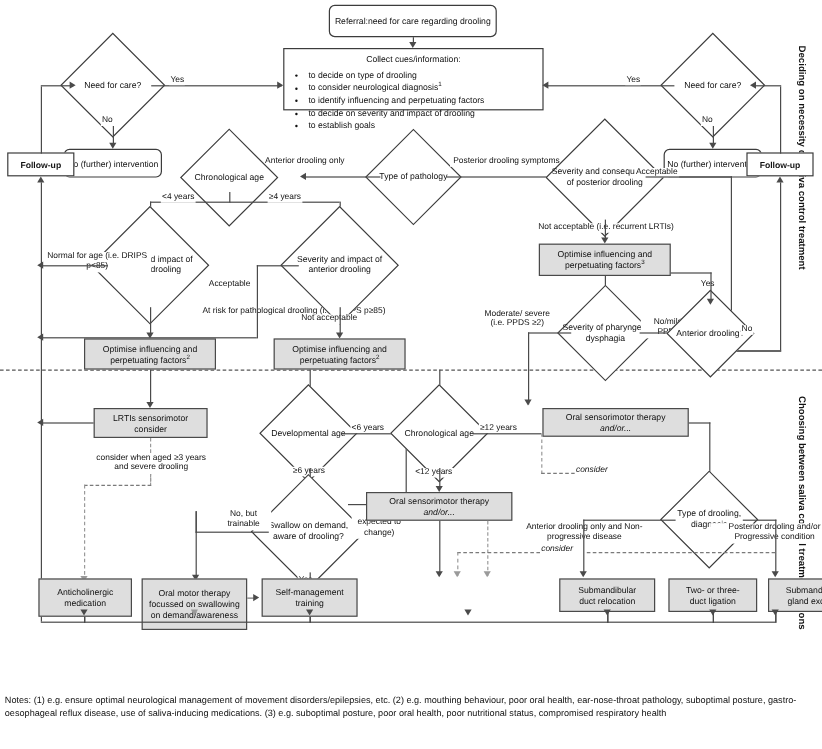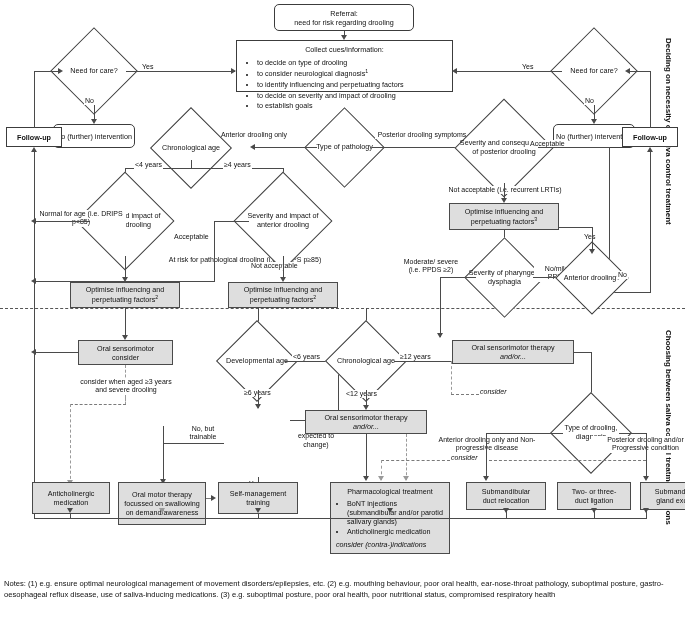--- a/index.html
+++ b/index.html
@@ -64,23 +64,23 @@
 </head>
 <body>
 
 <div id="page">
 
   <div class="divider" style="top:308px;"></div>
 
   <div class="sidecap" style="left:673px;top:38px;">Deciding on necessity of saliva control treatment</div>
   <div class="sidecap" style="left:673px;top:330px;">Choosing between saliva control treatment options</div>
 
-  <div class="node box rounded" style="left:274px;top:4px;width:140px;height:27px;flex-direction:column;">
+  <div class="node box rounded" style="left:274px;top:4px;width:140px;height:27px;flex-direction:row;">
     <span>Referral:</span>
-    <span>need for risk regarding drooling</span>
+    <span>need for care regarding drooling</span>
   </div>
   <div class="ln lnv" style="left:344px;top:31px;height:7px;"></div>
   <div class="arw dn" style="left:341px;top:35px;"></div>
 
   <div class="cues" style="left:236px;top:40px;width:217px;height:52px;">
     <div class="hd">Collect cues/information:</div>
     <ul>
       <li>to decide on type of drooling</li>
       <li>to consider neurological diagnosis<sup>1</sup></li>
       <li>to identify influencing and perpetuating factors</li>
@@ -266,21 +266,21 @@
   </div>
   <div class="elab" style="left:583px;top:233px;">Yes</div>
   <div class="ln lnv" style="left:592px;top:227px;height:25px;"></div>
   <div class="arw dn" style="left:589px;top:249px;"></div>
   <div class="ln lnh" style="left:559px;top:227px;width:34px;"></div>
   <div class="elab" style="left:617px;top:271px;">No</div>
 
   <div class="ln lnv" style="left:125px;top:308px;height:30px;"></div>
   <div class="arw dn" style="left:122px;top:335px;"></div>
   <div class="node box shaded" style="left:78px;top:340px;width:95px;height:25px;flex-direction:column;">
-    <span>Oral sensorimotor</span>
+    <span>LRTIs sensorimotor</span>
     <span>consider</span>
   </div>
   <div class="ln lnh" style="left:34px;top:352px;width:44px;"></div>
   <div class="arw lf" style="left:31px;top:349px;"></div>
 
   <div class="dsh-v" style="left:125px;top:365px;height:36px;"></div>
   <div class="elab" style="left:76px;top:378px;width:98px;">consider when aged ≥3 years and severe drooling</div>
   <div class="dsh-v" style="left:125px;top:395px;height:10px;"></div>
   <div class="dsh-h" style="left:70px;top:404px;width:56px;"></div>
   <div class="dsh-v" style="left:70px;top:404px;height:80px;"></div>
@@ -294,20 +294,26 @@
         <span>Developmental age</span>
       </div>
   </div>
   <div class="elab" style="left:292px;top:353px;">&lt;6 years</div>
   <div class="ln lnh" style="left:285px;top:361px;width:56px;"></div>
   <div class="arw rt" style="left:338px;top:358px;"></div>
   <div class="elab" style="left:243px;top:389px;">≥6 years</div>
   <div class="ln lnv" style="left:258px;top:390px;height:18px;"></div>
   <div class="arw dn" style="left:255px;top:404px;"></div>
 
+  <div class="dia" style="left:223px;top:409px;width:68px;height:68px;">
+    <div class="shape"></div>
+      <div class="txt">
+        <span>Swallow on demand, aware of drooling?</span>
+      </div>
+  </div>
   <div class="elab" style="left:180px;top:425px;width:44px;">No, but trainable</div>
   <div class="ln lnh" style="left:163px;top:443px;width:61px;"></div>
   <div class="ln lnv" style="left:163px;top:426px;height:18px;"></div>
   <div class="ln lnh" style="left:163px;top:426px;width:0px;"></div>
   <div class="ln lnv" style="left:163px;top:426px;height:57px;"></div>
   <div class="arw dn" style="left:160px;top:479px;"></div>
 
   <div class="elab" style="left:293px;top:424px;width:44px;">No (not expected to change)</div>
   <div class="ln lnh" style="left:290px;top:420px;width:48px;"></div>
   <div class="ln lnv" style="left:338px;top:366px;height:55px;"></div>
@@ -391,28 +397,20 @@
   </div>
   <div class="node box shaded" style="left:118px;top:482px;width:88px;height:43px;flex-direction:column;">
     <span>Oral motor therapy</span>
     <span>focussed on swallowing</span>
     <span>on demand/awareness</span>
   </div>
 
   <div class="dsh-h" style="left:206px;top:498px;width:6px;"></div>
   <div class="arw rt" style="left:211px;top:495px;"></div>
 
-  <div class="pharm" style="left:330px;top:482px;width:120px;height:72px;">
-    <div class="hd">Pharmacological treatment</div>
-    <ul>
-      <li>BoNT injections (submandibular and/or parotid salivary glands)</li>
-      <li>Anticholinergic medication</li>
-    </ul>
-    <div class="ft">consider (contra-)indications</div>
-  </div>
 
   <div class="node box shaded" style="left:466px;top:482px;width:80px;height:28px;flex-direction:column;">
     <span>Submandibular</span>
     <span>duct relocation</span>
   </div>
   <div class="node box shaded" style="left:557px;top:482px;width:74px;height:28px;flex-direction:column;">
     <span>Two- or three-</span>
     <span>duct ligation</span>
   </div>
   <div class="node box shaded" style="left:640px;top:482px;width:78px;height:28px;flex-direction:column;">

